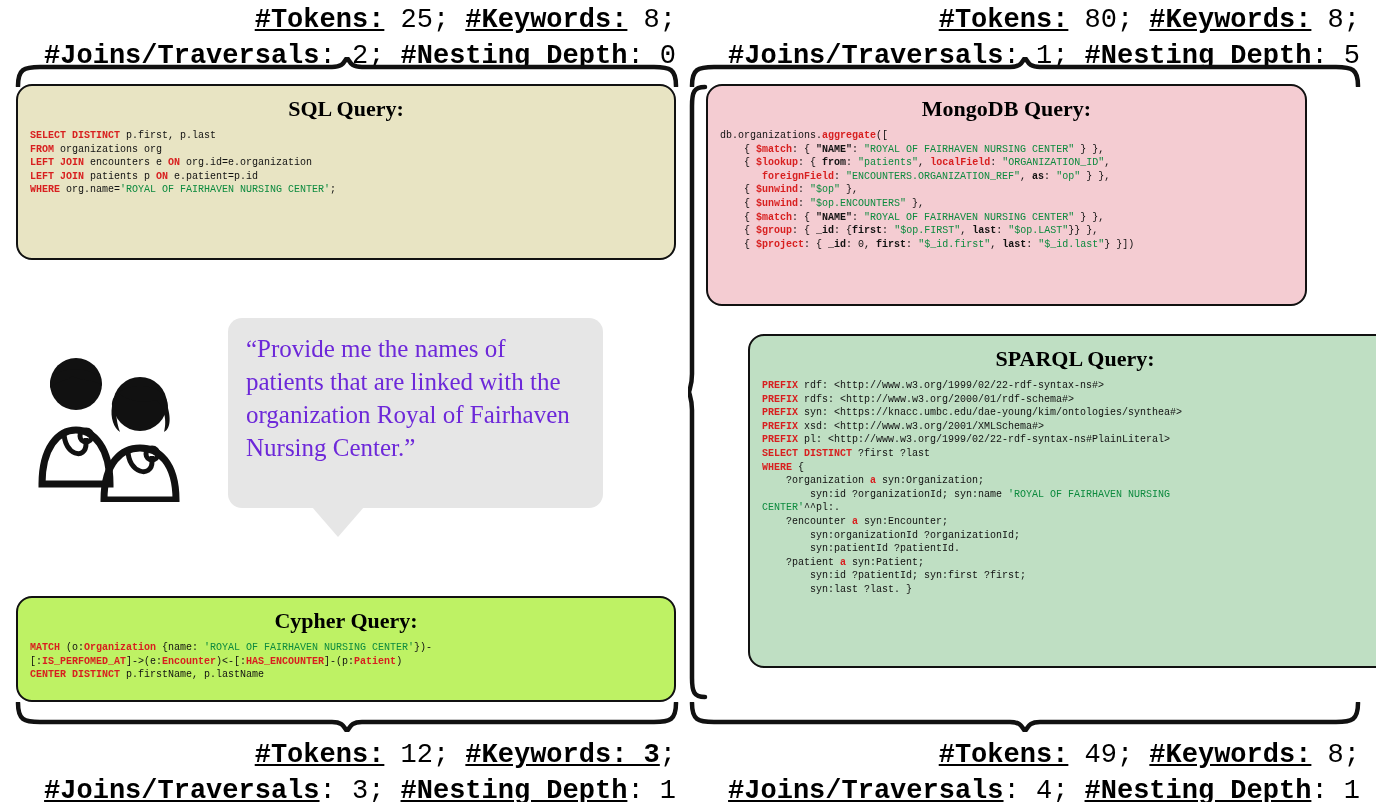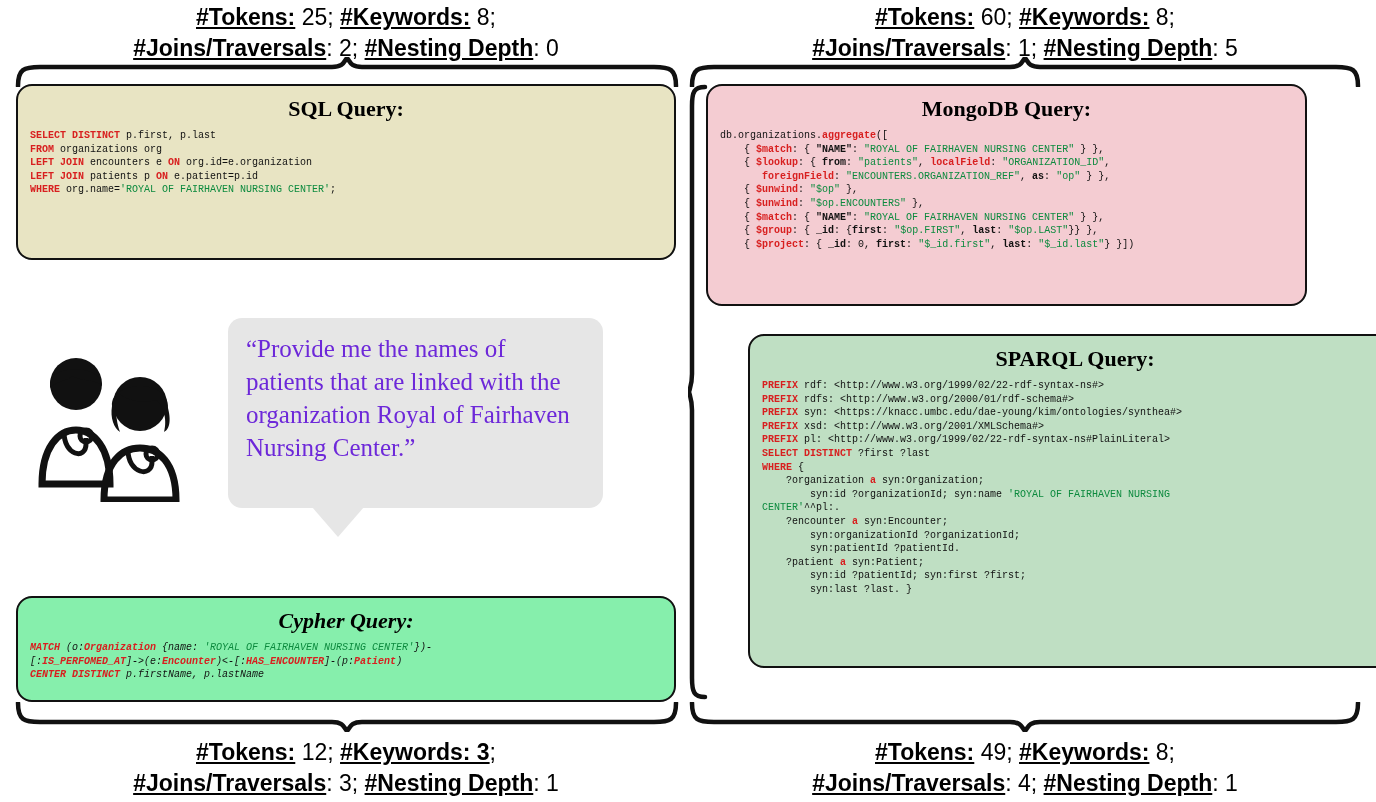--- a/index.html
+++ b/index.html
@@ -16,23 +16,23 @@
   }
   .stage {
     position: relative;
     width: 1376px;
     height: 802px;
   }
   .abs { position: absolute; }
 
   
   .metrics {
-    text-align: center;
-    font-family: Liberation Sans, sans-serif;
-    font-size: 23px;
+    text-align: right;
+    font-family: Liberation Mono, monospace;
+    font-size: 27px;
     color: #000;
     line-height: 1.35;
     white-space: nowrap;
   }
   .metrics .u { text-decoration: underline; }
   .metrics .b { font-weight: bold; }
 
   
   .brace { position: absolute; }
   .brace svg { display: block; }
@@ -62,21 +62,21 @@
     color: #111;
     word-break: break-word;
   }
   .kw { color: #d81f1f; font-weight: bold; }
   .str { color: #0c8a3e; }
   .bold { font-weight: bold; }
 
   .sql-card   { background: #e8e4c3; }
   .mongo-card { background: #f4ccd2; }
   .sparql-card{ background: #bfdfc3; }
-  .cypher-card{ background: #86efac; font-style: italic; }
+  .cypher-card{ background: #bef264; }
 
   
   .bubble {
     position: absolute;
     background: #e6e6e6;
     border-radius: 14px;
     box-sizing: border-box;
     padding: 14px 18px;
   }
   .bubble-text {
@@ -106,21 +106,21 @@
     <div>
       <span class="u b">#Tokens:</span><span> 25;  </span><span class="u b">#Keywords:</span><span> 8;</span>
     </div>
     <div>
       <span class="u b">#Joins/Traversals</span><span>: 2; </span><span class="u b">#Nesting Depth</span><span>: 0</span>
     </div>
   </div>
 
   <div class="abs metrics" style="left:690px; top:2px; width:670px;">
     <div>
-      <span class="u b">#Tokens:</span><span> 60;  </span><span class="u b">#Keywords:</span><span> 8;</span>
+      <span class="u b">#Tokens:</span><span> 80;  </span><span class="u b">#Keywords:</span><span> 8;</span>
     </div>
     <div>
       <span class="u b">#Joins/Traversals</span><span>: 1; </span><span class="u b">#Nesting Depth</span><span>: 5</span>
     </div>
   </div>
 
   <div class="brace" style="left:14px; top:57px;">
     <svg width="666" height="30" viewBox="0 0 666 30">
       <path d="M4 29 C4 12, 10 10, 26 10 L318 10 C330 10, 330 4, 333 1 C336 4, 336 10, 348 10 L640 10 C656 10, 662 12, 662 29" fill="none" stroke="#111" stroke-width="4.5" stroke-linecap="round" stroke-linejoin="round"></path>
     </svg>

